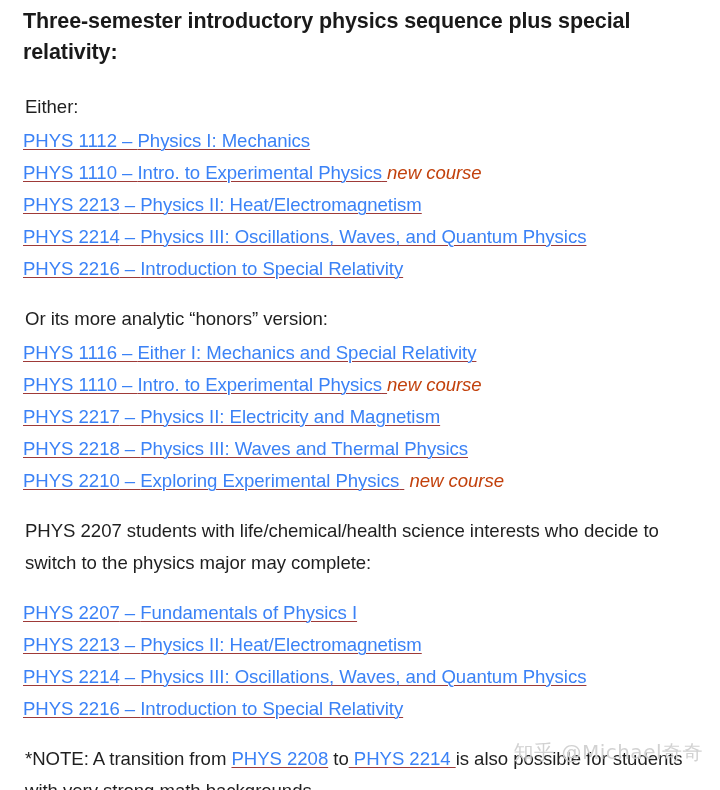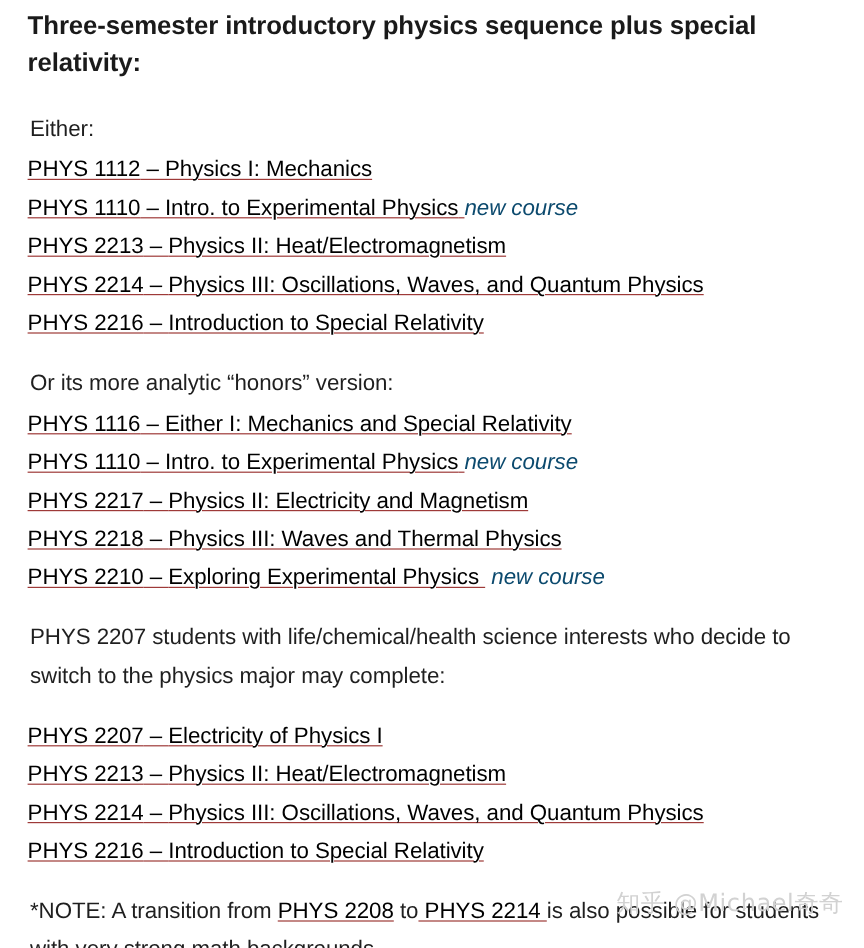--- a/index.html
+++ b/index.html
@@ -57,35 +57,35 @@
   .linkline {
     font-size: 18.6px;
     line-height: 32px;
     margin: 0;
     letter-spacing: -0.05px;
     white-space: pre;
   }
 
   a.courselink,
   .courselink {
-    color: #000000;
+    color: #3b82f6;
     text-decoration: underline;
     text-decoration-color: #9e3a38;
     text-underline-offset: 2px;
     text-decoration-thickness: 1px;
     cursor: pointer;
   }
 
   .note-text {
     color: #1f1f1f;
   }
 
   em.newcourse {
     font-style: italic;
-    color: #0c4a6e;
+    color: #c2410c;
     text-decoration: none;
   }
 
   
   .gap-after-heading { height: 21px; }
   .gap-small { height: 16px; }
   .gap-para { height: 16px; }
   .gap-block { height: 16px; }
 
   
@@ -137,21 +137,21 @@
     <div class="linkline"><a class="courselink"><span>PHYS 2218</span><span> – </span><span>Physics III: Waves and Thermal Physics</span></a></div>
 
     <div class="linkline"><a class="courselink"><span>PHYS 2210</span><span> – </span><span>Exploring Experimental Physics</span><span> </span></a><em class="newcourse"> <span>new course</span></em></div>
 
     <div class="gap-para"></div>
 
     <p class="para">PHYS 2207 students with life/chemical/health science interests who decide to switch to the physics major may complete:</p>
 
     <div class="gap-block"></div>
 
-    <div class="linkline"><a class="courselink"><span>PHYS 2207</span><span> – </span><span>Electricity of Physics I</span></a></div>
+    <div class="linkline"><a class="courselink"><span>PHYS 2207</span><span> – </span><span>Fundamentals of Physics I</span></a></div>
 
     <div class="linkline"><a class="courselink"><span>PHYS 2213</span><span> – </span><span>Physics II: Heat/Electromagnetism</span></a></div>
 
     <div class="linkline"><a class="courselink"><span>PHYS 2214</span><span> – </span><span>Physics III: Oscillations, Waves, and Quantum Physics</span></a></div>
 
     <div class="linkline"><a class="courselink"><span>PHYS 2216</span><span> – </span><span>Introduction to Special Relativity</span></a></div>
 
     <div class="gap-para"></div>
 
     <p class="para"><span class="note-text">*NOTE: A transition from </span><a class="courselink">PHYS 2208</a><span class="note-text"> to</span><a class="courselink"> PHYS 2214 </a><span class="note-text">is also possible for students with very strong math backgrounds.</span></p>

